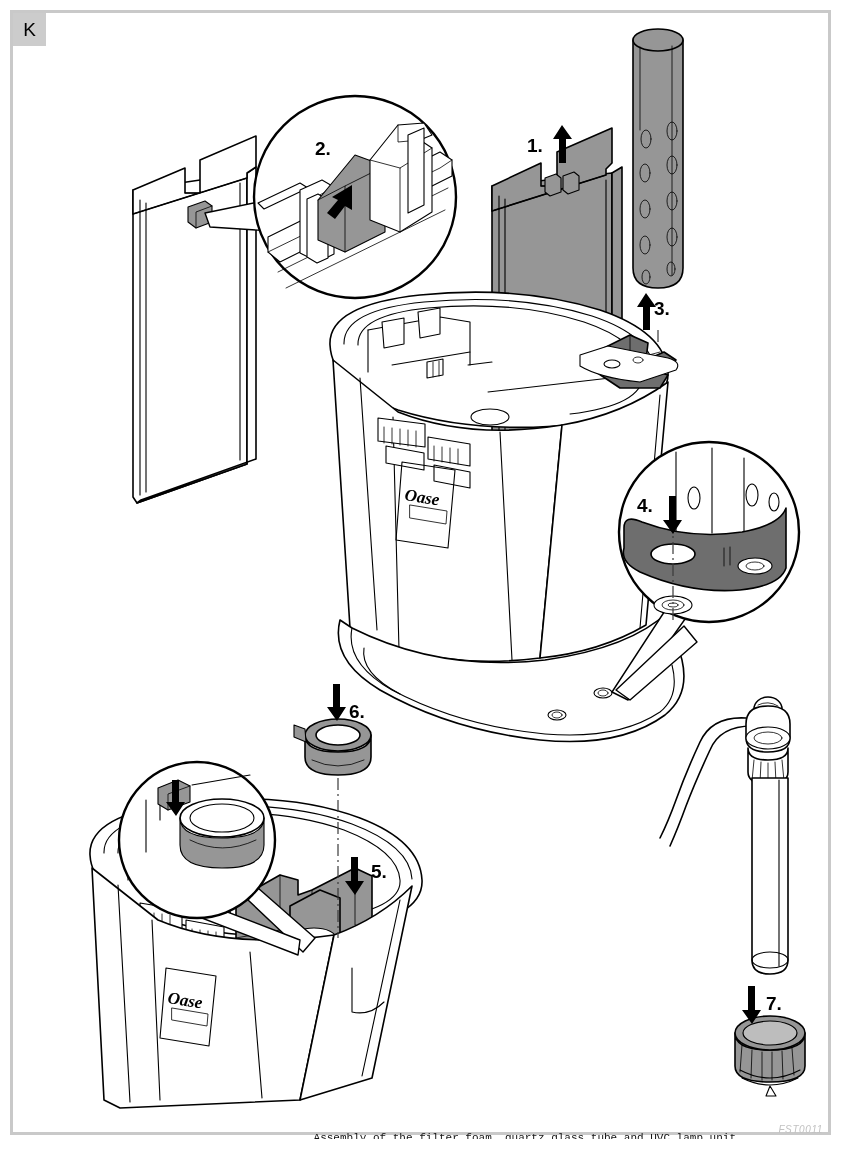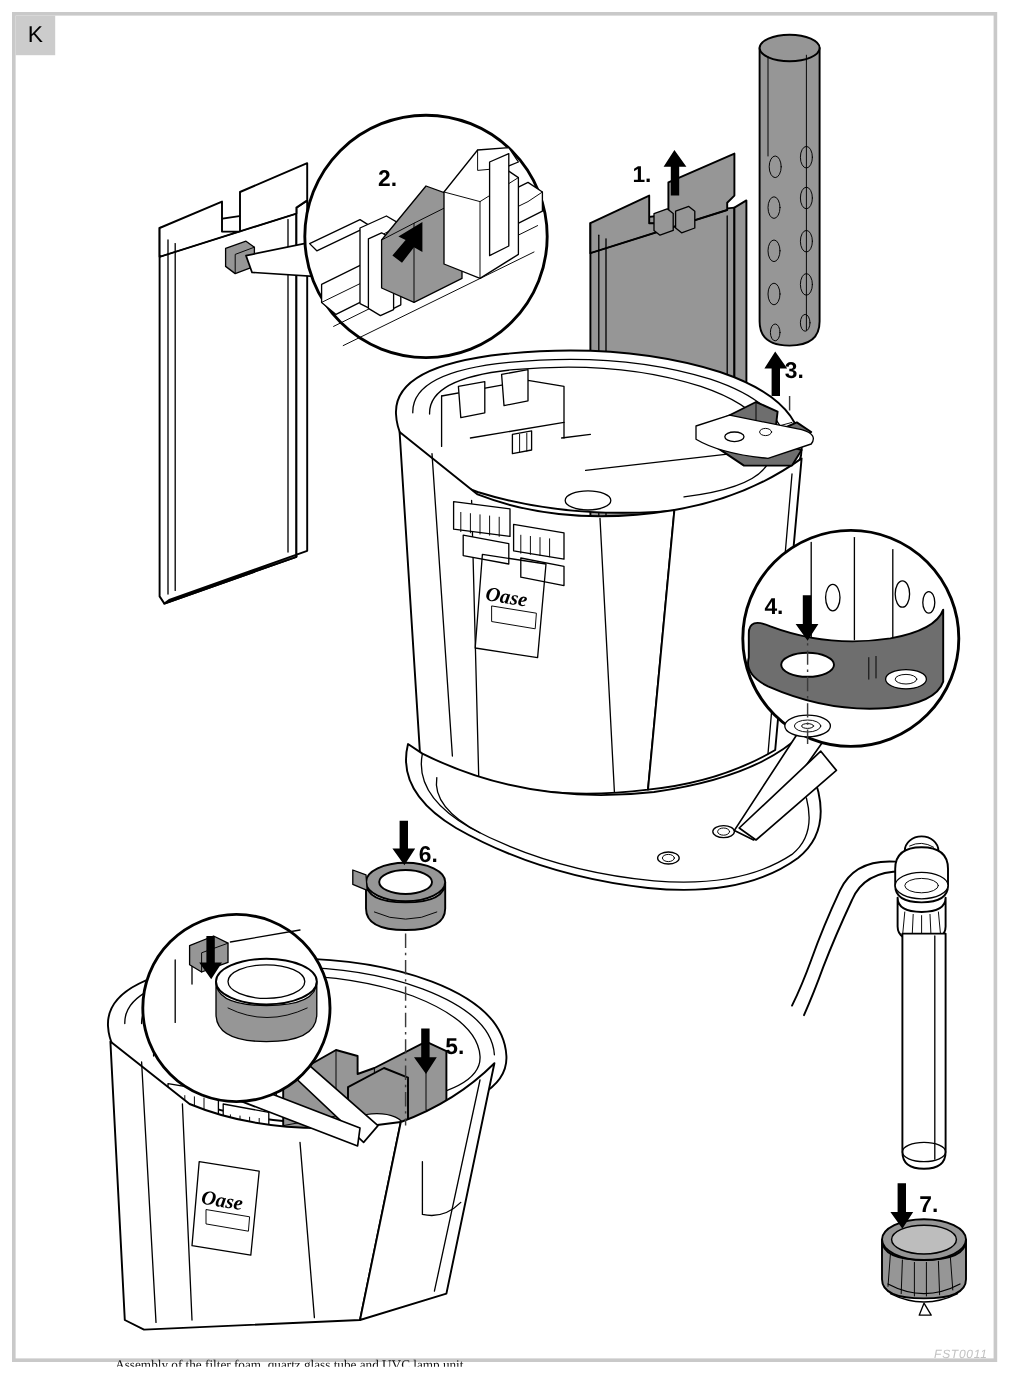--- a/index.html
+++ b/index.html
@@ -54,21 +54,22 @@
   }
   #clipped-caption {
     position: absolute;
     left: 96px; bottom: 18px;
     width: 640px;
     height: 7px;
     overflow: hidden;
     font-size: 11px;
     color: #111;
     white-space: nowrap;
-    font-family: Liberation Serif, serif;
+    font-family: Liberation Mono, monospace;
+    text-align: right;
   }
   .step-num {
     font-family: "Liberation Sans", sans-serif;
     font-weight: bold;
     font-size: 19px;
     fill: #000;
   }
   .brand-logo {
     font-family: "Liberation Serif", serif;
     font-style: italic;

